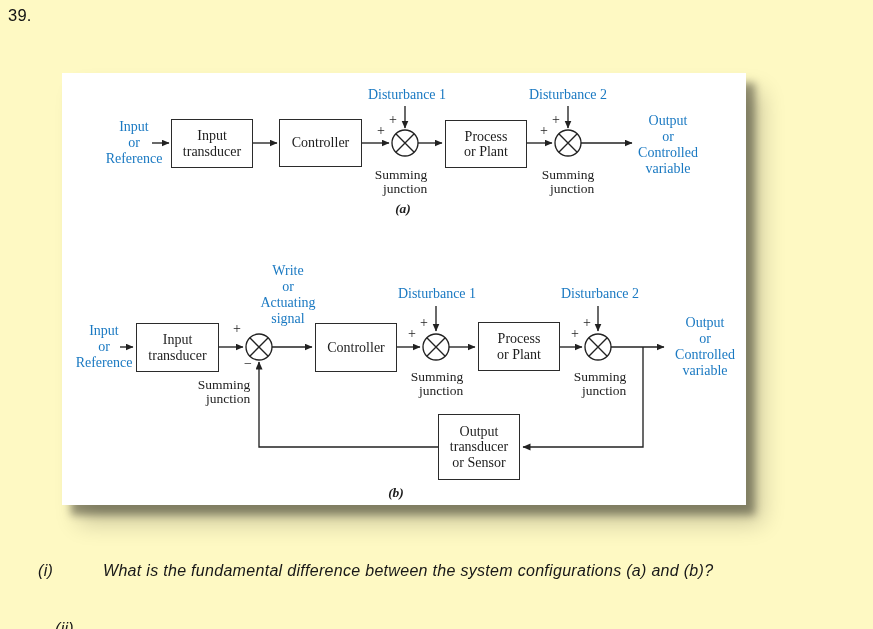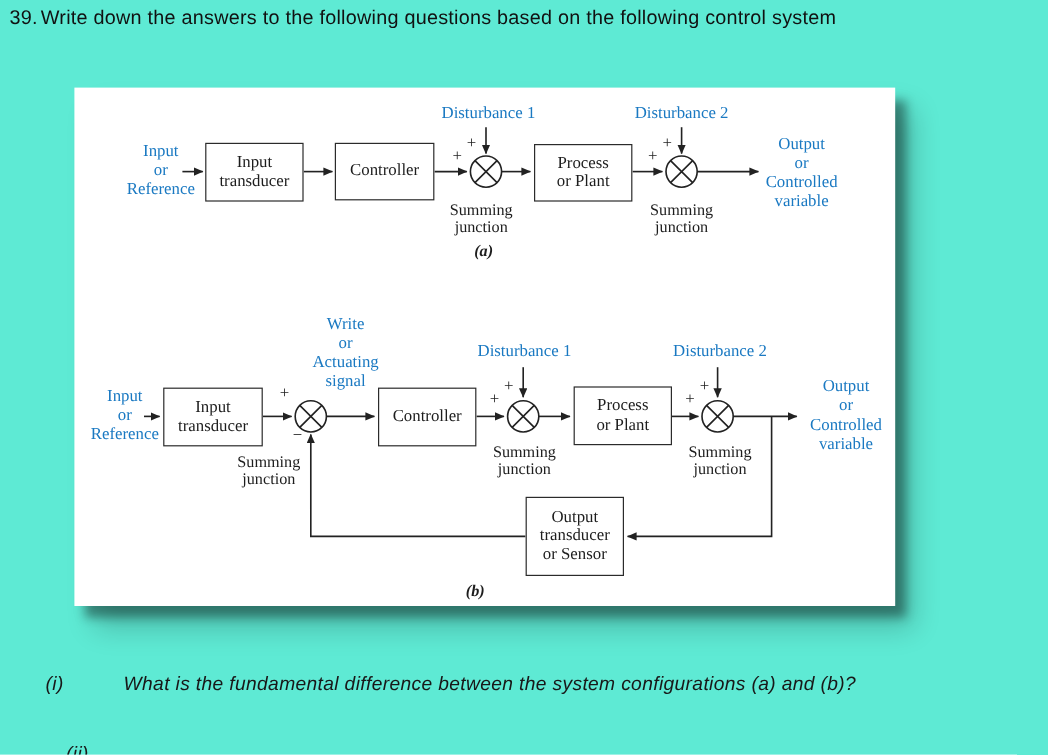--- a/index.html
+++ b/index.html
@@ -1,43 +1,42 @@
 <!DOCTYPE html>
 <html><head>
 <meta charset="utf-8">
 <style>
   html,body{margin:0;padding:0;background:#ffffff;}
-  #page{position:relative;width:873px;height:629px;background:#5eead4;overflow:hidden;
+  #page{position:relative;width:873px;height:629px;background:#fef9c3;overflow:hidden;
         font-family:"Liberation Sans",sans-serif;color:#171717;}
   .abs{position:absolute;}
   .heading{font-size:16.5px;letter-spacing:0.2px;color:#111;}
   #figure-card{position:absolute;left:62px;top:73px;width:684px;height:432px;background:#ffffff;
         box-shadow:9px 10px 8px rgba(0,0,0,0.38), 16px 18px 22px rgba(0,0,0,0.20);}
   #connector-svg{position:absolute;left:0;top:0;width:873px;height:629px;pointer-events:none;}
   .blk{position:absolute;background:#ffffff;border:1.6px solid #2b2b2b;display:flex;align-items:center;
         justify-content:center;text-align:center;font-family:"Liberation Serif",serif;font-size:14px;
         line-height:15.5px;white-space:pre-line;color:#1d1d1d;box-sizing:border-box;}
   .lbl{position:absolute;transform:translate(-50%,-50%);text-align:center;white-space:pre-line;
         font-family:"Liberation Serif",serif;font-size:14px;line-height:16px;color:#1d1d1d;}
-  .sm{font-size:13.5px;line-height:14px;}
+  .sm{font-size:13.5px;line-height:14px;text-align:right;}
   .teal{color:#1a79c2;}
   .sign{position:absolute;transform:translate(-50%,-50%);font-family:"Liberation Serif",serif;
         font-size:14px;color:#1d1d1d;}
   .cap{position:absolute;transform:translate(-50%,-50%);font-family:"Liberation Serif",serif;
         font-size:13.5px;font-style:italic;font-weight:bold;color:#1d1d1d;}
   .q-num{position:absolute;font-size:16px;font-style:italic;letter-spacing:0.3px;color:#181818;}
   .q-text{position:absolute;font-size:16px;font-style:italic;letter-spacing:0.3px;color:#181818;}
 </style>
 </head>
 <body>
 
 <div id="page">
 
   <div class="abs heading" style="left:8px;top:6px;">39.</div>
-  <div class="abs heading" style="left:34px;top:6px;">Write down the answers to the following questions based on the following control system</div>
 
   <div id="figure-card"></div>
 
   <svg id="connector-svg" viewBox="0 0 873 629" xmlns="http://www.w3.org/2000/svg">
     <defs>
       <marker id="ah" markerWidth="9" markerHeight="8" refX="7.5" refY="3.5" orient="auto" markerUnits="userSpaceOnUse">
         <path d="M0,0 L8,3.5 L0,7 z" fill="#222"></path>
       </marker>
     </defs>
     <g stroke="#222" stroke-width="1.35" fill="none">

